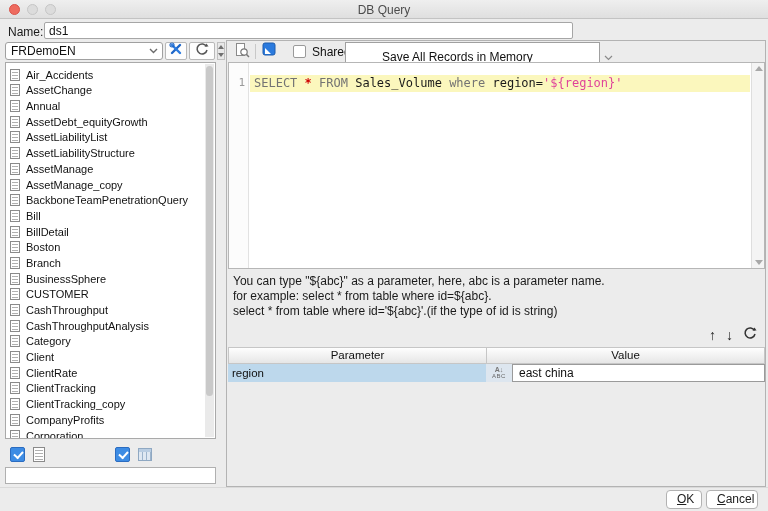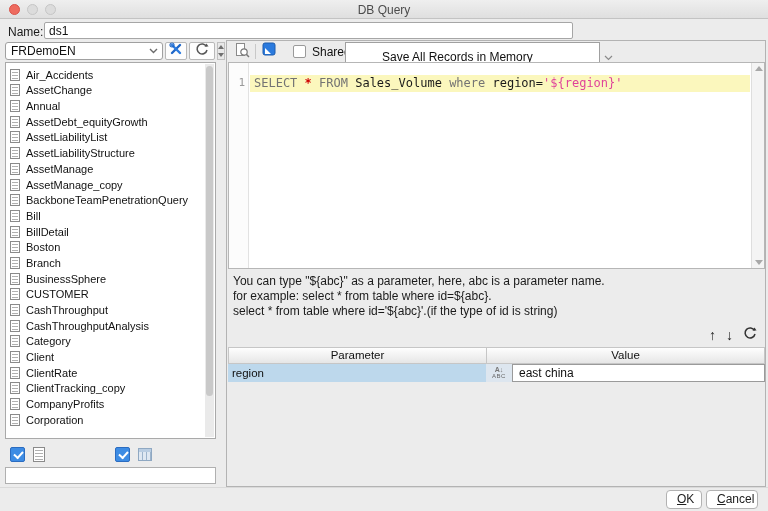--- a/index.html
+++ b/index.html
@@ -235,20 +235,24 @@
         <span class="doc-icon"></span>
         <span class="lbl">Category</span>
       </div>
       <div class="tbl-item">
         <span class="doc-icon"></span>
         <span class="lbl">Client</span>
       </div>
       <div class="tbl-item">
         <span class="doc-icon"></span>
         <span class="lbl">ClientRate</span>
+      </div>
+      <div class="tbl-item">
+        <span class="doc-icon"></span>
+        <span class="lbl">ClientTracking</span>
       </div>
       <div class="tbl-item">
         <span class="doc-icon"></span>
         <span class="lbl">ClientTracking_copy</span>
       </div>
       <div class="tbl-item">
         <span class="doc-icon"></span>
         <span class="lbl">CompanyProfits</span>
       </div>
       <div class="tbl-item">

